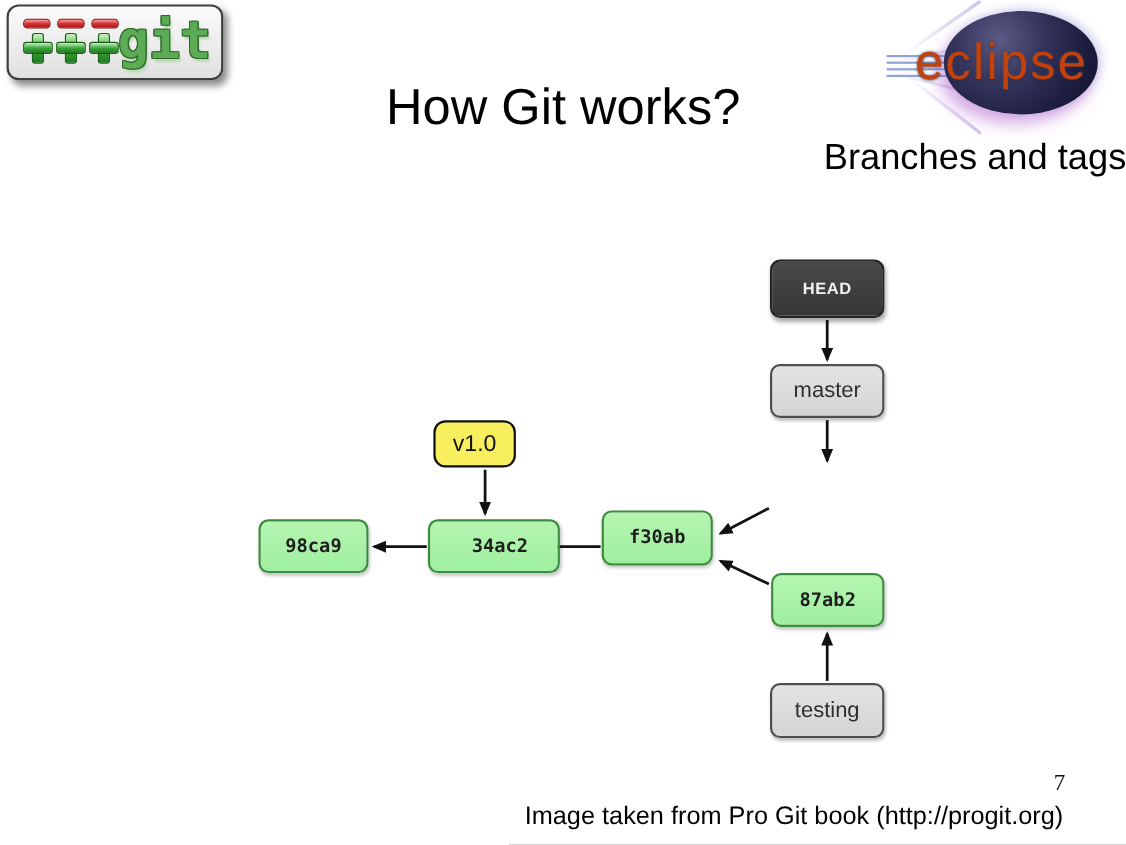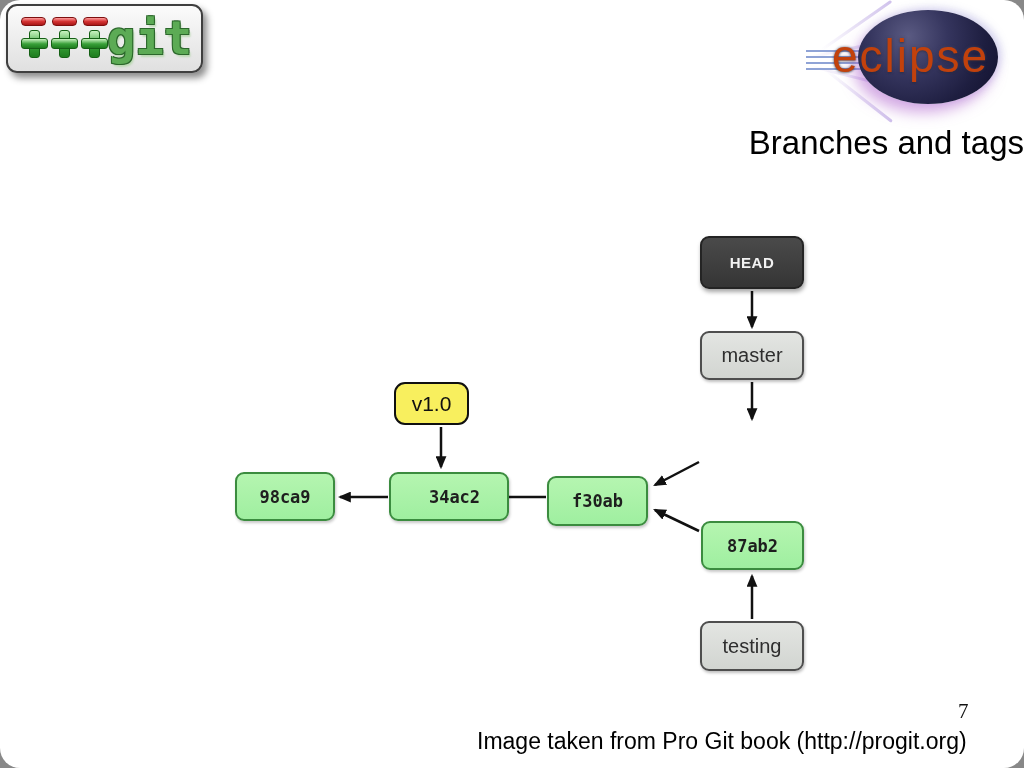--- a/index.html
+++ b/index.html
@@ -1,21 +1,20 @@
 <!DOCTYPE html>
 <html><head>
 <meta charset="utf-8">
 <style>
   * { margin:0; padding:0; box-sizing:border-box; }
   html,body { background:#888; }
   .slide {
     position:relative; width:1024px; height:768px; margin:0 auto;
     background:#ffffff; overflow:hidden;
     font-family:"Liberation Sans", sans-serif;
-    border-radius:20px;
   }
 
   
   .git-logo {
     position:absolute; left:6px; top:4px; width:197px; height:69px;
     background:linear-gradient(180deg,#fbfbfb 0%,#ececec 55%,#e0e0e0 100%);
     border:2px solid #3f3f3f; border-radius:11px;
     box-shadow:4px 5px 7px rgba(0,0,0,0.45);
   }
   .git-sym { position:absolute; left:13px; top:11px; width:92px; }
@@ -109,21 +108,21 @@
     background:#f8ef5e; border:2.5px solid #101010; border-radius:11px;
     font-size:21px; color:#101010;
   }
   .n-head    { left:700px; top:236px; width:104px; height:53px; }
   .n-master  { left:700px; top:331px; width:104px; height:49px; }
   .n-c2b9e   { left:700px; top:424px; width:104px; height:49px; }
   .n-87ab2   { left:701px; top:521px; width:103px; height:49px; }
   .n-testing { left:700px; top:621px; width:104px; height:50px; }
   .n-98ca9   { left:235px; top:472px; width:100px; height:49px; }
   .n-34ac2   { left:389px; top:472px; width:120px; height:49px;padding-left:11px; }
-  .n-f30ab   { left:547px; top:476px; width:101px; height:50px; }
+  .n-f30ab   { left:547px; top:464px; width:101px; height:50px; }
   .n-v10     { left:394px; top:382px; width:75px;  height:43px; }
 
   
   .page-number {
     position:absolute; left:958px; top:699px;
     font-family:"Liberation Serif", serif; font-size:21px; color:#111;
   }
   .caption {
     position:absolute; left:477px; top:728px;
     font-size:23px; color:#000;
@@ -158,20 +157,21 @@
     <div class="ecl-lines">
       <div class="ecl-line l1"></div>
       <div class="ecl-line l2"></div>
       <div class="ecl-line l3"></div>
       <div class="ecl-line l4"></div>
     </div>
     <div class="ecl-sphere"></div>
     <div class="ecl-text">eclipse</div>
   </div>
 
+  <div class="title">How Git works?</div>
   <div class="subtitle">Branches and tags</div>
 
   <div class="diagram">
     <svg class="arrows" width="1024" height="768">
       <defs>
         <marker id="arrow" viewBox="0 0 12 10" refX="10" refY="5" markerWidth="13" markerHeight="11" orient="auto" markerUnits="userSpaceOnUse">
           <path d="M0,0 L12,5 L0,10 z" fill="#111"></path>
         </marker>
       </defs>
       <line x1="752" y1="291" x2="752" y2="327" stroke="#111" stroke-width="2.5" marker-end="url(#arrow)"></line>

